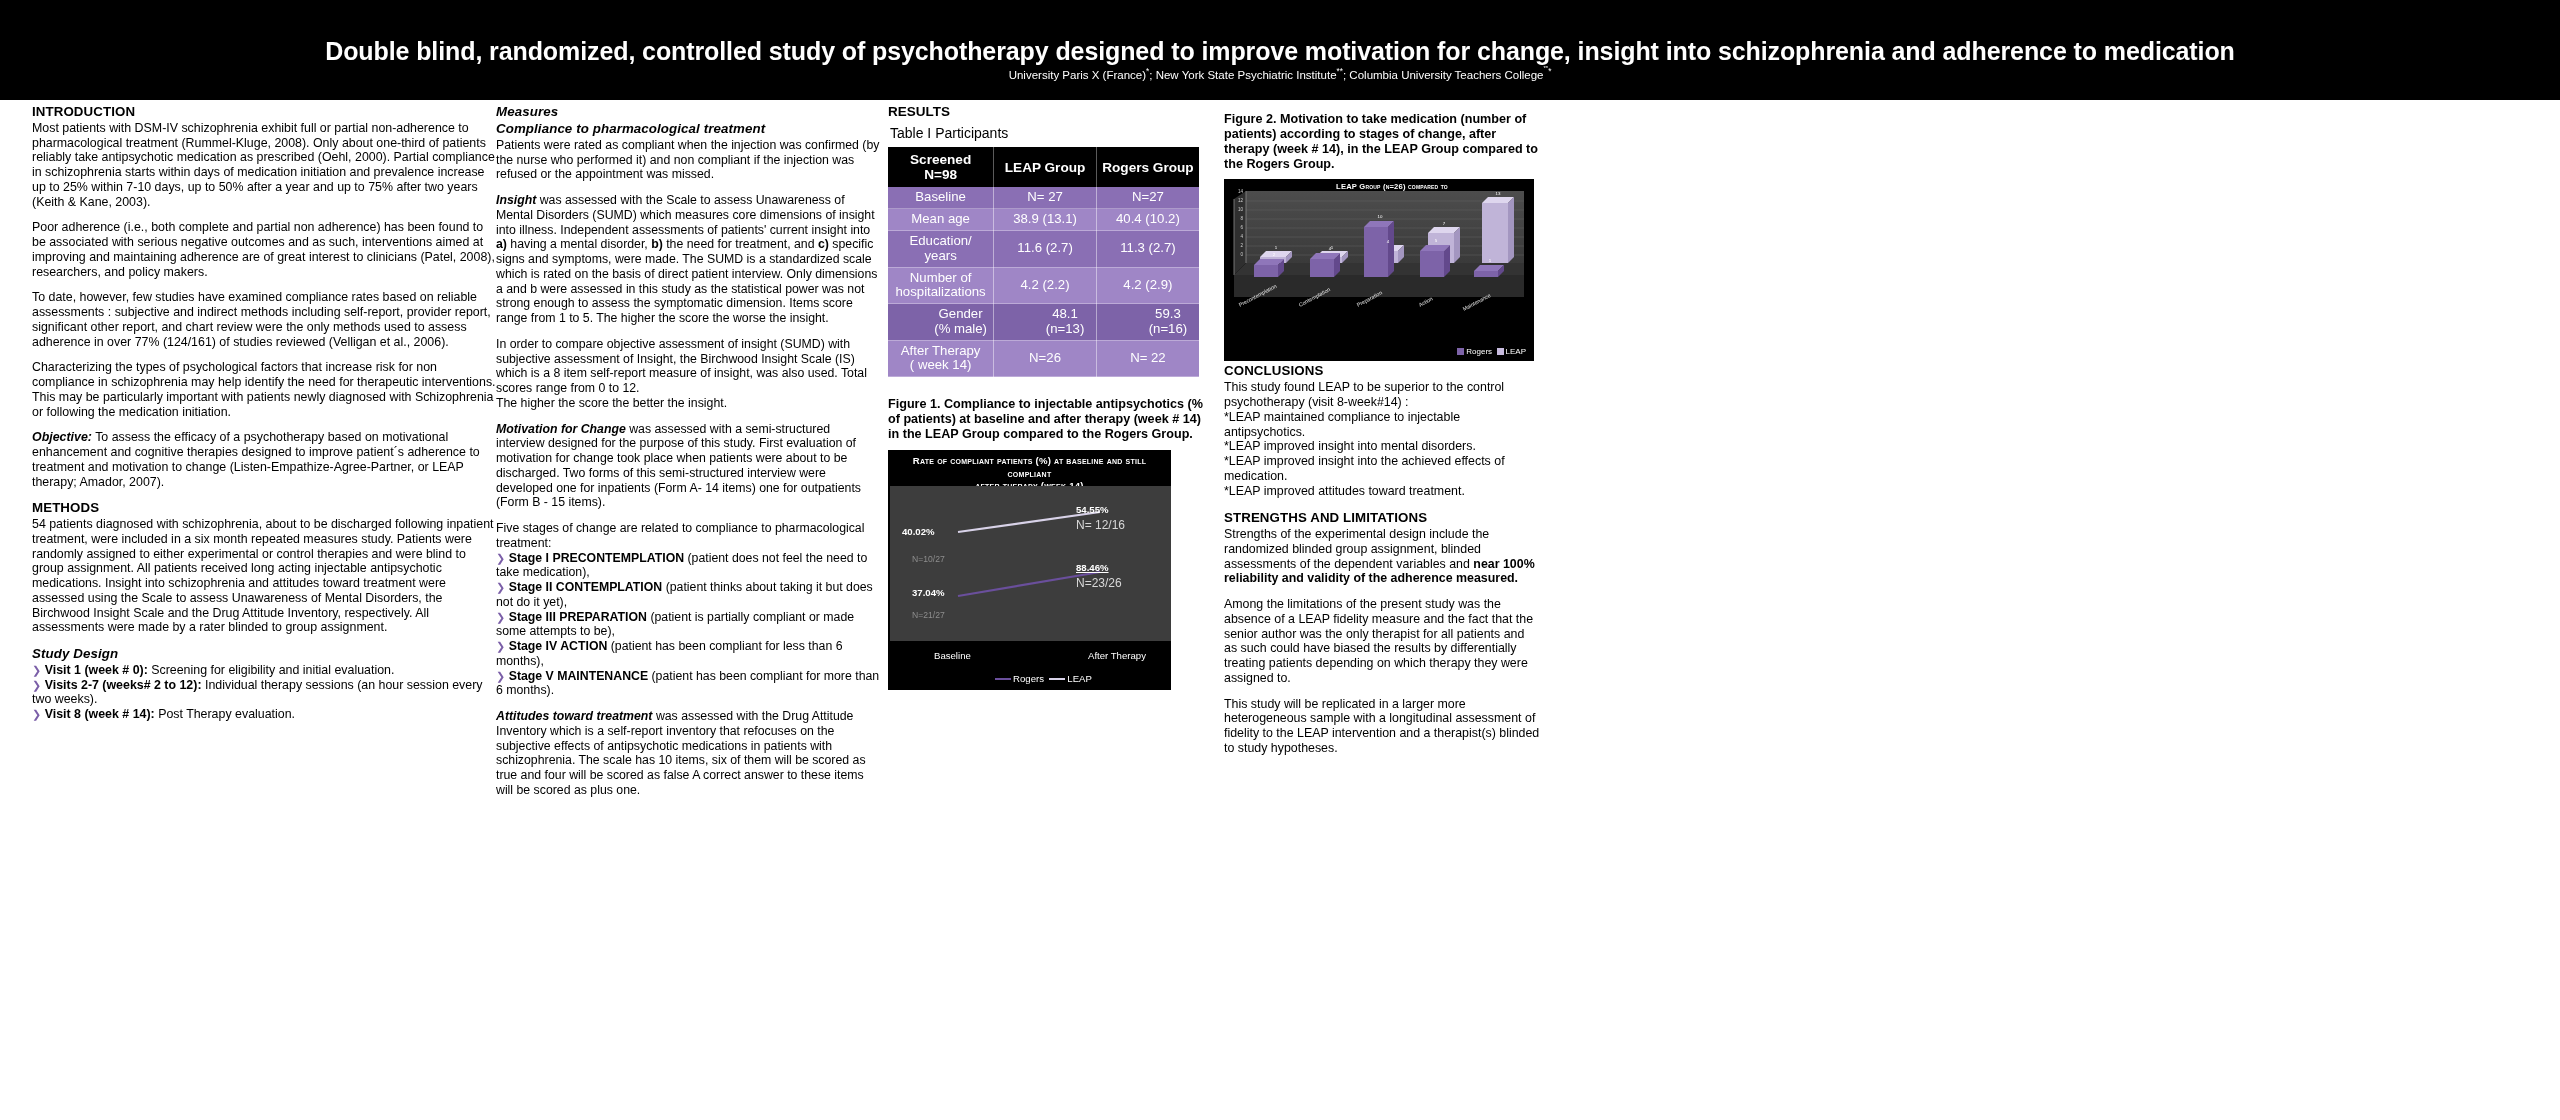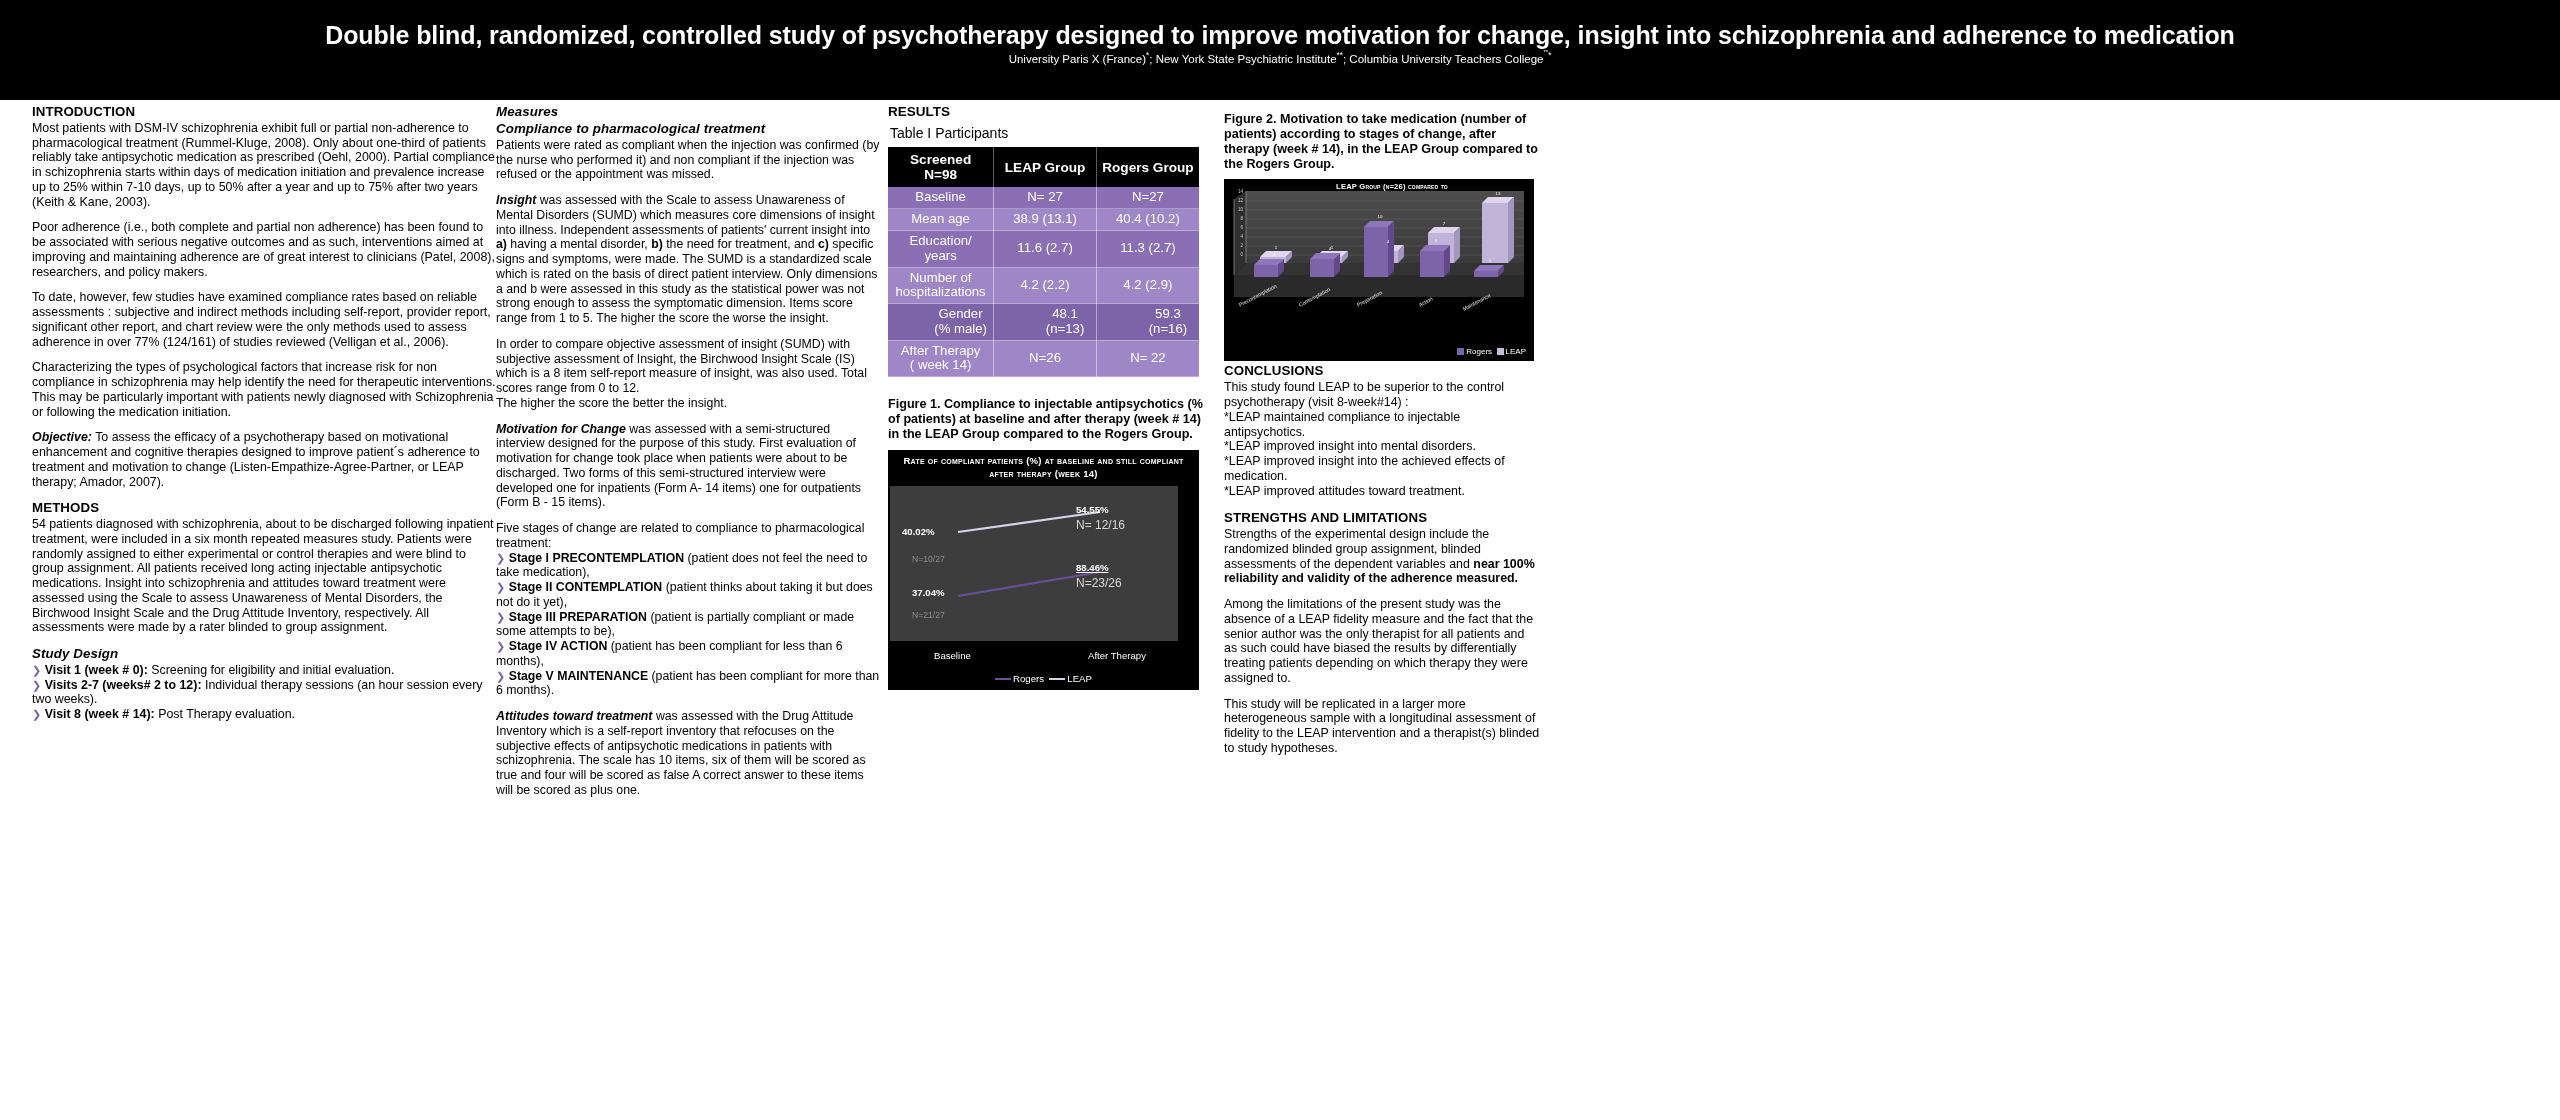--- a/index.html
+++ b/index.html
@@ -15,21 +15,21 @@
     background: #ffffff;
   }
 
   
   .header {
     position: absolute; left: 0; top: 0;
     width: 2560px; height: 100px;
     background: #000000;
     color: #ffffff;
     text-align: center;
-    padding-top: 22px;
+    padding-top: 38px;
   }
   .poster-title {
     font-size: 25px; font-weight: bold; line-height: 1.05;
     letter-spacing: -0.1px;
   }
   .poster-authors { font-size: 17px; line-height: 1.05; margin-top: 1px; }
   .poster-affil   { font-size: 11.5px; line-height: 1.1; margin-top: 1px; }
   .sup { font-size: 0.72em; vertical-align: super; }
 
   
@@ -84,21 +84,21 @@
   tr.rowB td { background: #9f86c6; }
   tr.rowC td { background: #7d63a8; padding-left: 42px; }
 
   .fig-cap {
     font-size: 12.6px; font-weight: bold; line-height: 1.2;
     margin: 20px 0 7px 0;
   }
 
   
   .fig1-box {
-    width: 311px; height: 240px; background: #000000;
+    width: 283px; height: 240px; background: #000000;
     position: relative; overflow: hidden;
   }
   .fig1-title {
     color: #ffffff; text-align: center; padding: 5px 14px 0 14px;
     font-size: 9.6px; font-weight: bold; line-height: 1.35;
     font-variant: small-caps; letter-spacing: 0.25px;
   }
   .fig1-plot {
     position: absolute; left: 2px; top: 36px;
     width: 288px; height: 155px; background: #3d3d3d;

